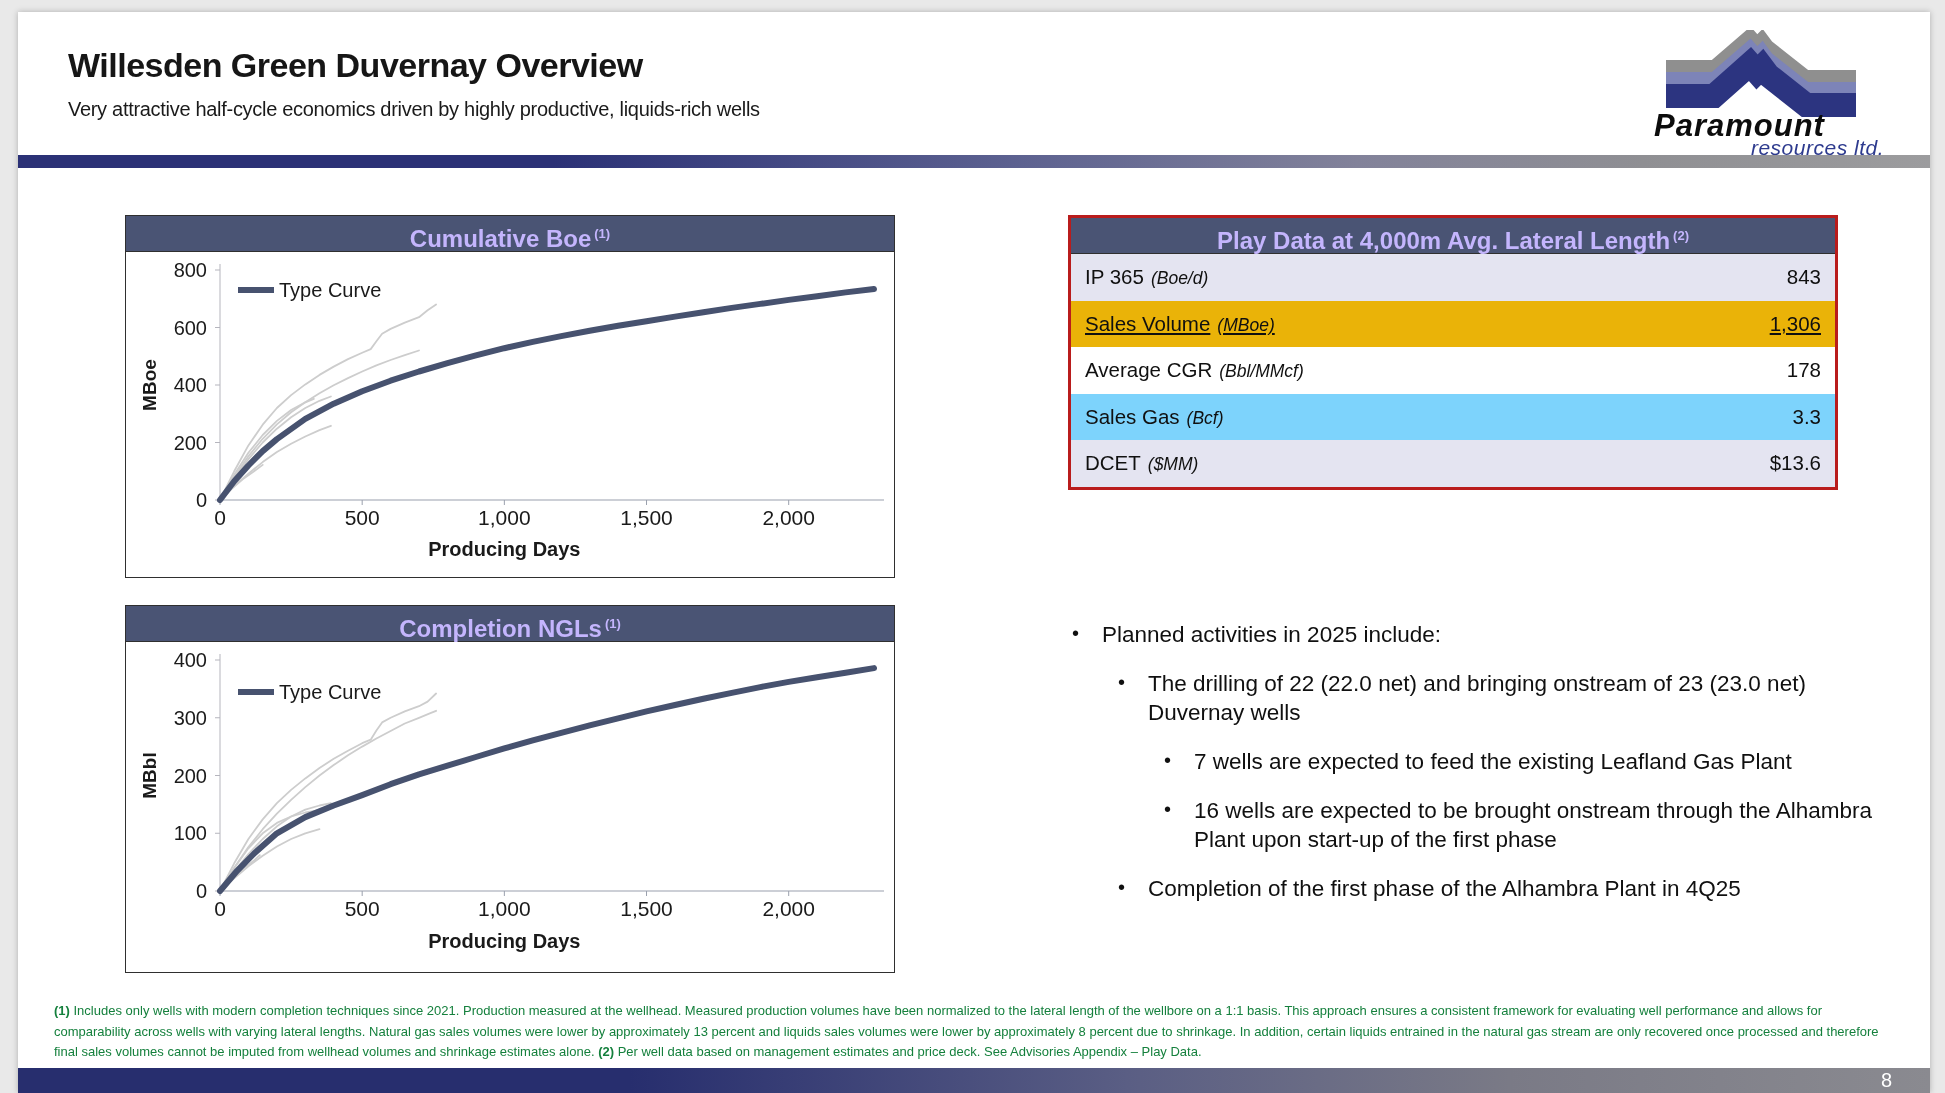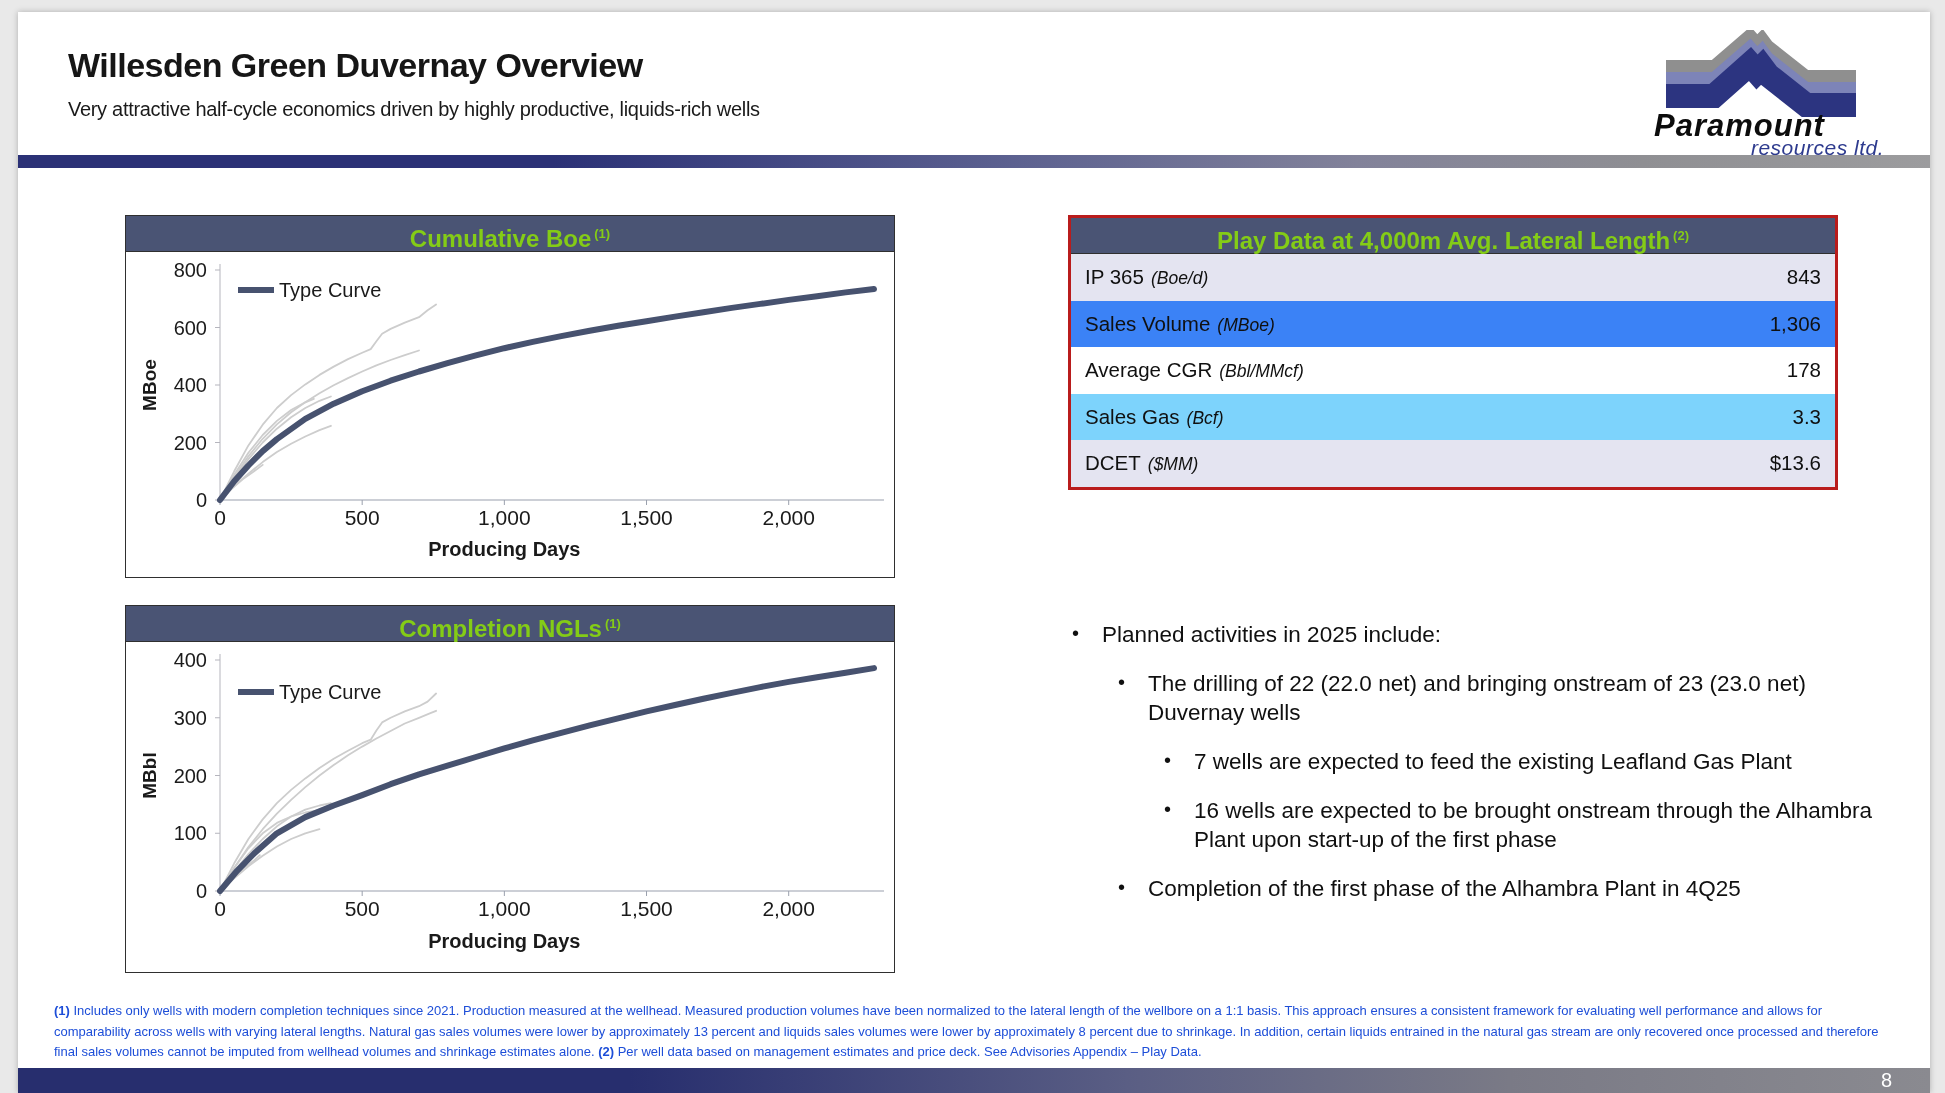--- a/index.html
+++ b/index.html
@@ -38,21 +38,21 @@
     position:absolute;left:0;top:106px;width:266px;text-align:right;
     font-size:21px;font-style:italic;color:#2d3a8e;letter-spacing:0.5px;
   }
   .panel{
     position:absolute;
     border:1px solid #2f2f2f;
     background:#fff;
     box-sizing:border-box;
   }
   .panel-header{
-    background:#4a5474;color:#84cc16;text-align:center;
+    background:#4a5474;color:#c4b5fd;text-align:center;
     font-size:24px;font-weight:bold;
     height:35px;line-height:35px;
     border-bottom:1px solid #2f2f2f;
   }
   .panel-header sup{font-size:13px;font-weight:bold;margin-left:3px;}
   svg.chart{display:block;width:770px;}
   svg.chart text{font-family:"Liberation Sans",sans-serif;}
   
   .data-table{position:absolute;left:1050px;top:203px;width:770px;border:3px solid #b91c1c;box-sizing:border-box;}
   .data-row{
@@ -66,21 +66,21 @@
   .bullet{display:flex;font-size:22.5px;color:#101010;line-height:1.32;margin-bottom:19px;}
   .bullet .dot{flex:0 0 auto;}
   .bullet.lvl1{padding-left:4px;}
   .bullet.lvl2{padding-left:50px;}
   .bullet.lvl3{padding-left:96px;}
   .bullet .dot{width:30px;font-size:20px;}
   .bullet .btext{flex:1;}
   
   .footnotes{
     position:absolute;left:36px;top:989px;width:1848px;
-    font-size:13px;line-height:1.58;color:#1d4ed8;
+    font-size:13px;line-height:1.58;color:#15803d;
   }
   .footnotes b{font-weight:bold;}
   .footer-bar{
     position:absolute;left:0;bottom:0;width:100%;height:25px;
     background:linear-gradient(to right,#272e6e 0%,#272e6e 32%,#5a5e84 58%,#7a7a86 78%,#8a8a90 100%);
   }
   .page-number{
     position:absolute;right:38px;bottom:1px;
     color:#fff;font-size:20px;
   }
@@ -191,21 +191,21 @@
 
   <div class="data-table">
     <div class="panel-header">
       <span>Play Data at 4,000m Avg. Lateral Length</span><sup>(2)</sup>
     </div>
     <div id="table-rows">
         <div class="data-row" style="background: rgb(228, 228, 241);">
           <div><span>IP 365</span><span class="unit">(Boe/d)</span></div>
           <div class="val">843</div>
         </div>
-        <div class="data-row" style="background: #3b82f6;">
+        <div class="data-row" style="background: #eab308; text-decoration: underline;">
           <div><span>Sales Volume</span><span class="unit">(MBoe)</span></div>
           <div class="val">1,306</div>
         </div>
         <div class="data-row" style="background: rgb(255, 255, 255);">
           <div><span>Average CGR</span><span class="unit">(Bbl/MMcf)</span></div>
           <div class="val">178</div>
         </div>
         <div class="data-row" style="background: #7dd3fc;">
           <div><span>Sales Gas</span><span class="unit">(Bcf)</span></div>
           <div class="val">3.3</div>

